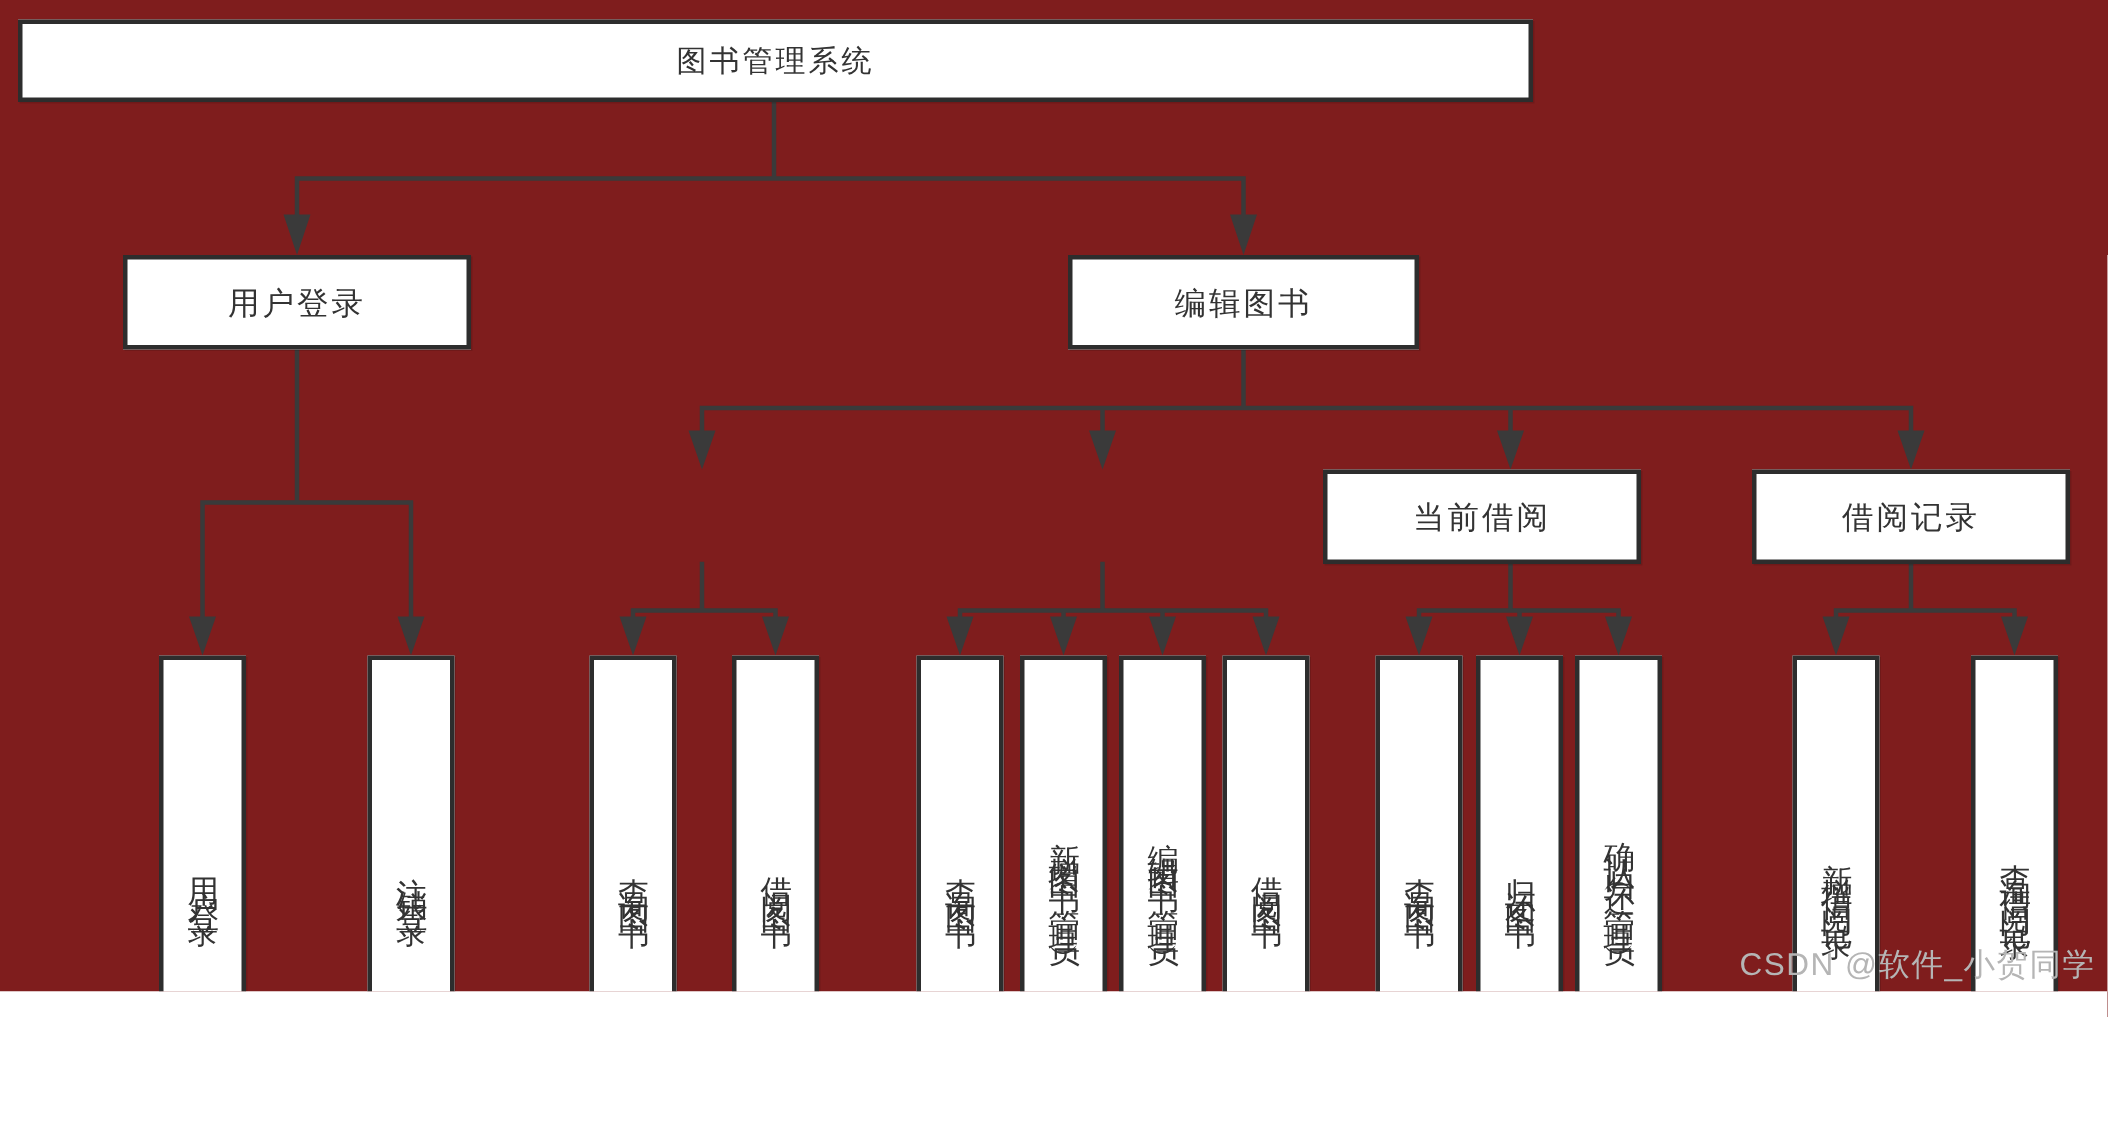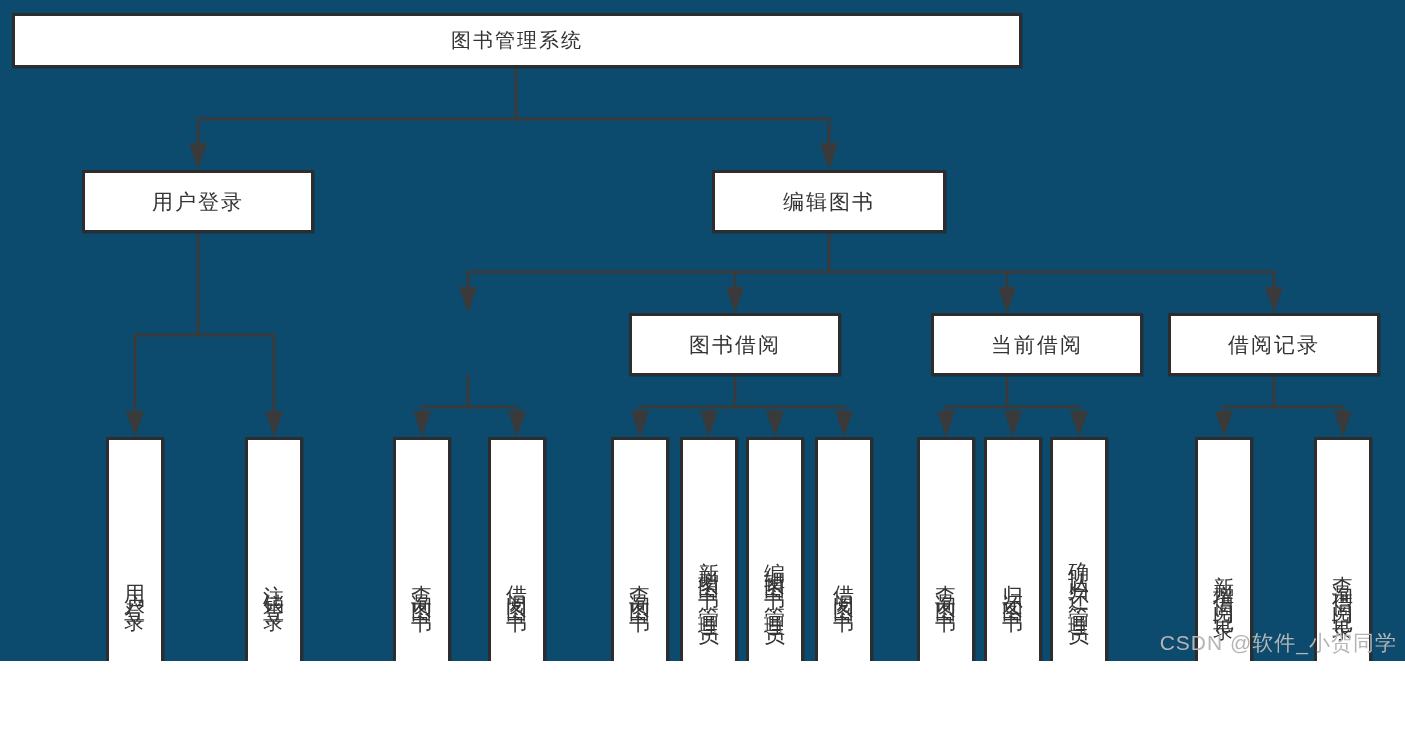--- a/index.html
+++ b/index.html
@@ -4,21 +4,21 @@
 <style>
   html, body {
     margin: 0;
     padding: 0;
     background: #ffffff;
   }
   .canvas {
     position: relative;
     width: 1405px;
     height: 661px;
-    background: #0c4a6e;
+    background: #7f1d1d;
     font-family: "Liberation Sans", "DejaVu Sans", sans-serif;
     overflow: hidden;
   }
   .connectors {
     position: absolute;
     left: 0;
     top: 0;
     pointer-events: none;
   }
   .node {
@@ -135,24 +135,21 @@
     <span class="hlabel">图书管理系统</span>
   </div>
 
   <div class="node" style="left:82px; top:170px; width:232px; height:63px">
     <span class="hlabel">用户登录</span>
   </div>
   <div class="node" style="left:712px; top:170px; width:234px; height:63px">
     <span class="hlabel">编辑图书</span>
   </div>
 
-  <div class="node" style="left:629px; top:313px; width:212px; height:63px">
-    <span class="hlabel">图书借阅</span>
-  </div>
-  <div class="node" style="left:931px; top:313px; width:212px; height:63px">
+  <div class="node" style="left:882px; top:313px; width:212px; height:63px">
     <span class="hlabel">当前借阅</span>
   </div>
   <div class="node" style="left:1168px; top:313px; width:212px; height:63px">
     <span class="hlabel">借阅记录</span>
   </div>
 
   <div class="node leaf" style="left:106px">
     <span class="vlabel">用户登录</span>
   </div>
   <div class="node leaf" style="left:245px">

